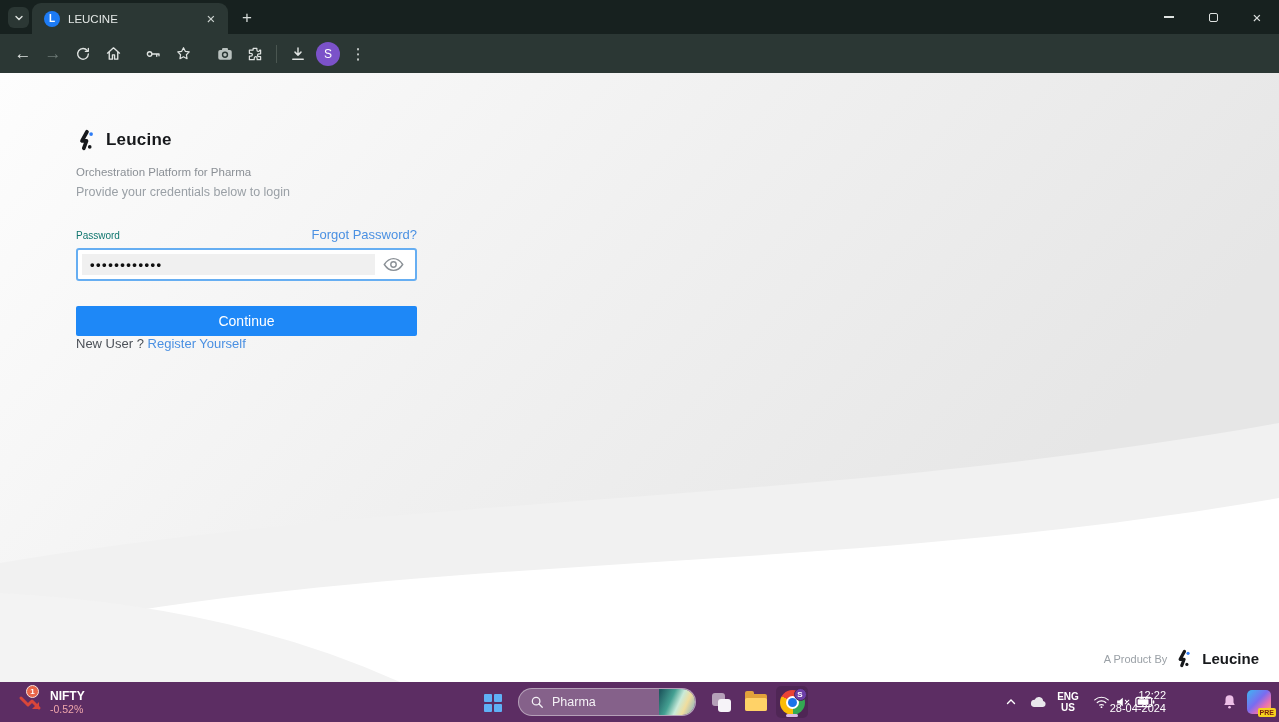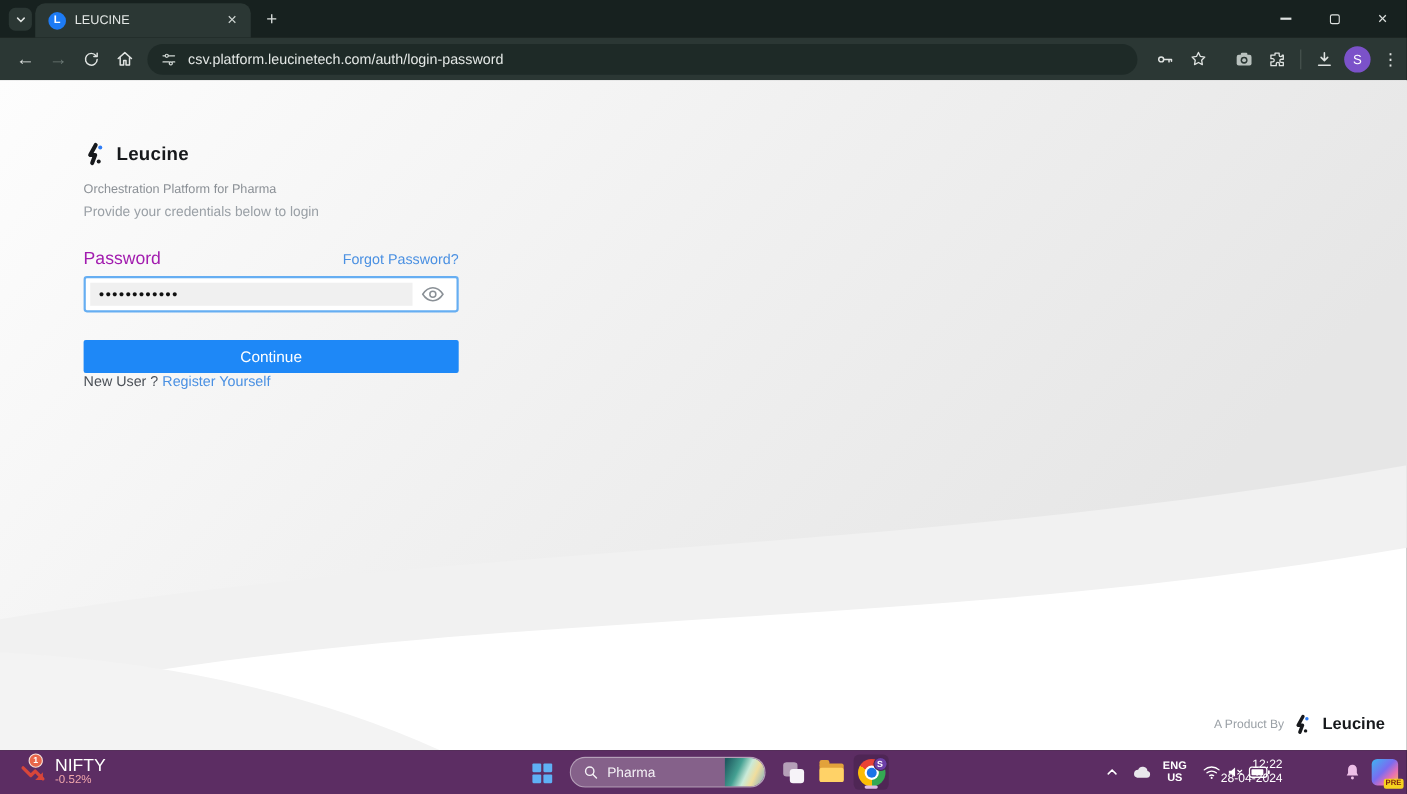--- a/index.html
+++ b/index.html
@@ -46,21 +46,21 @@
   
   .pagearea { position:absolute; top:73px; left:0; width:1279px; height:609px; background:#fff; }
   .bg-svg { position:absolute; top:0; left:0; }
   .login-box { position:absolute; left:76px; top:56px; width:341px; }
   .brand-row { display:flex; align-items:center; gap:8px; height:22px; }
   .brand-name { font-size:17px; font-weight:bold; color:#17191c; letter-spacing:0.2px; }
   .tagline { margin-top:15px; font-size:11.5px; color:#8b9096; }
   .heading { margin-top:42px; font-size:30px; font-weight:400; color:#4e4e50; letter-spacing:0.3px; }
   .subheading { margin-top:7px; font-size:12.5px; color:#9aa0a6; }
   .pw-row { margin-top:28px; display:flex; justify-content:space-between; align-items:baseline; }
-  .pw-label { font-size:16px; color:#a21caf; }
+  .pw-label { font-size:10px; color:#0f766e; }
   .link { font-size:13px; color:#4a90e2; cursor:pointer; text-decoration:none; }
   .pw-input { margin-top:6px; height:33px; border:2px solid #66aef2; border-radius:3px; background:#fff;
     display:flex; align-items:center; padding:4px; cursor:text; }
   .pw-fill { flex:1; height:100%; background:#f0f0f0; display:flex; align-items:center; padding-left:8px; }
   .pw-dots { font-size:13px; letter-spacing:1.5px; color:#111; font-weight:bold; line-height:1; }
   .eye-btn { width:36px; display:flex; align-items:center; justify-content:center; cursor:pointer; }
   .continue-btn { margin-top:25px; width:341px; height:30px; background:#1e88f7; border:none; border-radius:2px;
     color:#fff; font-size:14px; font-family:"Liberation Sans",sans-serif; cursor:pointer;
     display:flex; align-items:center; justify-content:center; }
   .newuser-row { font-size:13px; color:#4c5158; }
@@ -69,21 +69,21 @@
   .footer-brand { font-size:15px; font-weight:bold; color:#17191c; }
 
   
   .taskbar { position:absolute; top:682px; left:0; width:1279px; height:40px; background:#5c2d63; }
   .widget { position:absolute; left:10px; top:0; height:40px; display:flex; align-items:center; gap:6px;
     padding:0 8px; cursor:pointer; }
   .widget-ico { position:relative; width:26px; height:26px; }
   .widget-badge { position:absolute; top:-4px; left:8px; min-width:13px; height:13px; border-radius:50%;
     background:#e8664a; border:1.5px solid #f7e2dc; color:#fff; font-size:8px; font-weight:bold;
     display:flex; align-items:center; justify-content:center; }
-  .widget-txt .sym { color:#fff; font-size:16px; font-weight:normal; line-height:13px; }
+  .widget-txt .sym { color:#fff; font-size:12px; font-weight:bold; line-height:13px; }
   .widget-txt .chg { color:#f0a7ac; font-size:10.5px; line-height:12px; }
   .start-btn { position:absolute; left:480px; top:8px; width:26px; height:26px; display:flex;
     align-items:center; justify-content:center; cursor:pointer; border-radius:4px; }
   .win-logo { display:grid; grid-template-columns:8px 8px; grid-template-rows:8px 8px; gap:1.5px; }
   .win-logo span { background:#5fb0f5; border-radius:1px; }
   .search-pill { position:absolute; left:518px; top:6px; width:178px; height:28px; border-radius:14px;
     background:rgba(255,255,255,0.25); border:1px solid rgba(255,255,255,0.40); display:flex;
     align-items:center; padding-left:11px; cursor:pointer; overflow:hidden; }
   .search-txt { color:#f4f1f6; font-size:12.5px; margin-left:8px; flex:1; }
   .search-img { width:36px; height:26px; border-radius:0 13px 13px 0;
@@ -172,29 +172,20 @@
           </svg>
       </span>
     </div>
     <div class="tb-ico">
       <span class="ico">
         <svg width="17" height="17" viewBox="0 0 24 24">
             <path d="M3.5 11.5 12 4l8.5 7.5M6 10v10h4.5v-6h3v6H18V10" fill="none" stroke="#dfe3e1" stroke-width="1.9" stroke-linecap="round" stroke-linejoin="round"></path>
           </svg>
       </span>
     </div>
-    <div class="urlbar">
-      <span class="ico">
-        <svg width="15" height="15" viewBox="0 0 24 24" stroke="#cfd6d3" stroke-width="1.8" stroke-linecap="round" fill="none">
-            <circle cx="9" cy="7.5" r="2.2"></circle>
-            <path d="M3.5 7.5h3.2M11.3 7.5h9M14.8 16.5a2.2 2.2 0 1 0 .1 0zM3.5 16.5h9.1M17.1 16.5h3.4"></path>
-          </svg>
-      </span>
-      <span class="url-text">csv.platform.leucinetech.com/auth/login-password</span>
-    </div>
     <div class="tb-right">
       <div class="tb-ico">
         <span class="ico">
           <svg width="18" height="18" viewBox="0 0 24 24" stroke="#dfe3e1" stroke-width="1.8" fill="none" stroke-linecap="round">
               <circle cx="7.5" cy="12" r="3"></circle>
               <path d="M10.5 12H20M17 12v3M20 12v2.3"></path>
             </svg>
         </span>
       </div>
       <div class="tb-ico">

